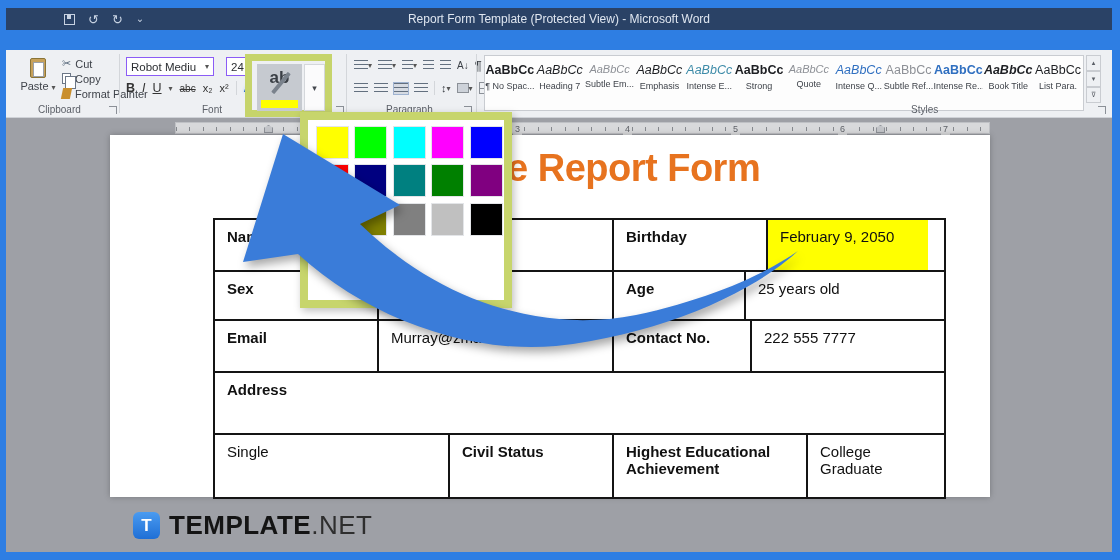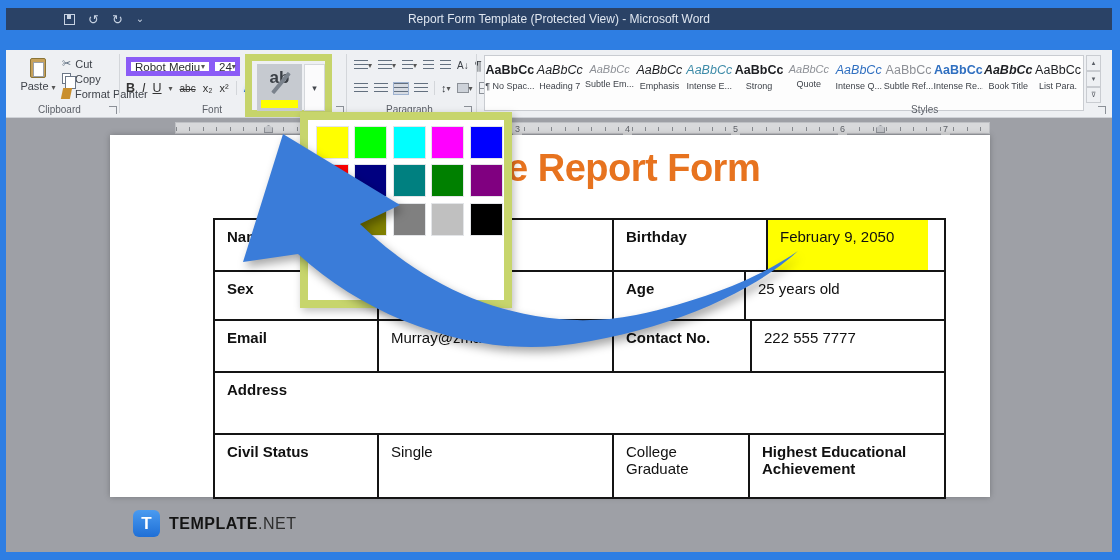--- a/index.html
+++ b/index.html
@@ -26,21 +26,21 @@
   .launcher { position:absolute; bottom:3px; width:8px; height:8px; border-left:1px solid #8b9097; border-bottom:1px solid #8b9097; transform:rotate(180deg); }
   
   #paste-btn { position:absolute; left:12px; top:6px; width:40px; height:52px; text-align:center; font-size:11px; color:#3f434a; }
   .clipboard-ic { margin:2px auto 2px; width:16px; height:20px; background:#c7a15a; border:1px solid #8a7436; border-radius:2px; position:relative; }
   .clipboard-ic:after { content:""; position:absolute; left:2px; top:3px; width:9px; height:13px; background:#fff; border:1px solid #9aa0a8; }
   .small-cmd { display:flex; align-items:center; gap:4px; font-size:11px; color:#3f434a; height:15px; }
   .copy-ic { width:9px; height:11px; border:1px solid #6b7686; background:#fff; position:relative; }
   .copy-ic:after { content:""; position:absolute; left:2px; top:2px; width:9px; height:11px; border:1px solid #6b7686; background:#fff; }
   .fp-ic { width:9px; height:11px; background:#c98f2e; transform:skewX(-12deg); }
   
-  .combo { position:absolute; height:19px; background:#fff; border:5px solid #8b5cf6; font-size:11.5px; color:#2c2f33; display:flex; align-items:center; justify-content:space-between; padding:0 4px; }
+  .combo { position:absolute; height:19px; background:#fff; border:1px solid #8b5cf6; font-size:11.5px; color:#2c2f33; display:flex; align-items:center; justify-content:space-between; padding:0 4px; }
   .caret { font-size:8px; color:#555; }
   .fbtn { font-size:12.5px; color:#333; margin-right:7px; }
   
   .hl { width:14px; height:11px; background:repeating-linear-gradient(#63707f 0 1.5px, transparent 1.5px 4px); }
   .hl.short { background:repeating-linear-gradient(#63707f 0 1.5px, transparent 1.5px 4px); width:11px; }
   .pbtn { display:inline-flex; align-items:center; margin-right:6px; }
   .align-active { background:#d6dbe3; outline:1px solid #9fb3d1; }
   
   #styles-gallery { position:absolute; left:478px; top:5px; width:600px; height:56px; background:#fdfdfd; border:1px solid #c9ccd1; display:flex; }
   .style-item { width:50px; text-align:center; overflow:hidden; }
@@ -88,21 +88,21 @@
   #no-color-item { position:absolute; left:10px; top:131px; display:flex; gap:8px; align-items:center; font-size:12px; color:#6b7076; }
   .nc-box { width:20px; height:15px; background:#fff; border:1px solid #a9c0e0; }
   #stop-hl-item { position:absolute; left:38px; top:160px; font-size:12px; color:#9aa0a8; }
 
   
   #arrow-svg { position:absolute; left:0; top:0; width:1120px; height:560px; z-index:60; pointer-events:none; filter:drop-shadow(3px 5px 5px rgba(0,0,0,.35)); }
 
   
   #brand { position:absolute; left:127px; top:392px; display:flex; align-items:center; gap:9px; }
   #brand-ic { width:27px; height:27px; border-radius:6px; background:linear-gradient(180deg,#4a9bf0,#1f6fd6); color:#fff; font-weight:bold; font-size:17px; text-align:center; line-height:27px; }
-  #brand-text { font-size:16px; letter-spacing:.5px; color:#141414;text-align:center; }
+  #brand-text { font-size:26px; letter-spacing:.5px; color:#141414;text-align:center; }
   #brand-text .bold { font-weight:bold; }
   #brand-text .light { font-weight:normal; color:#2e2e2e; }
 </style>
 </head>
 <body>
 
 <div id="window">
 
   <div id="titlebar">
     <div id="quick-access">
@@ -137,21 +137,21 @@
       </div>
     </div>
     <span class="group-label" style="left:32px">Clipboard</span>
     <span class="launcher" style="left:103px"></span>
     <div class="vsep" style="left:113px"></div>
 
     <div class="combo" style="left:120px; top:7px; width:88px;">
       <span>Robot Mediu</span>
       <span class="caret">▾</span>
     </div>
-    <div class="combo" style="left:204px; top:7px; width:30px;">
+    <div class="combo" style="left:220px; top:7px; width:30px;">
       <span>24</span>
       <span class="caret">▾</span>
     </div>
     <span class="abs" style="left:252px; top:8px; font-size:12px; color:#3a3f45;">A▲</span>
     <div class="abs" style="left:120px; top:31px; display:flex; align-items:center;">
       <span class="fbtn" style="font-weight:bold">B</span>
       <span class="fbtn" style="font-style:italic">I</span>
       <span class="fbtn" style="text-decoration:underline">U</span>
       <span class="caret" style="margin-right:7px">▾</span>
       <span class="fbtn" style="text-decoration:line-through; font-size:10px">abc</span>
@@ -306,24 +306,24 @@
         <div class="trow" style="height:52px">
           <div class="tcell tlabel" style="width:164px">Email</div>
           <div class="tcell" style="width:235px">Murray@zmail.com</div>
           <div class="tcell tlabel" style="width:138px">Contact No.</div>
           <div class="tcell" style="width:176px">222 555 7777</div>
         </div>
         <div class="trow" style="height:62px">
           <div class="tcell tlabel" style="width:164px">Address</div>
         </div>
         <div class="trow" style="height:62px">
+          <div class="tcell" style="width:235px">Single</div>
           <div class="tcell tlabel" style="width:164px">Civil Status</div>
-          <div class="tcell" style="width:235px">Single</div>
+          <div class="tcell tlabel" style="width:194px">Highest Educational Achievement</div>
           <div class="tcell" style="width:136px">College Graduate</div>
-          <div class="tcell tlabel" style="width:194px">Highest Educational Achievement</div>
         </div>
       </div>
     </div>
 
     <div id="brand">
       <div id="brand-ic">T</div>
       <div id="brand-text">
         <span class="bold">TEMPLATE</span><span class="light">.NET</span>
       </div>
     </div>

